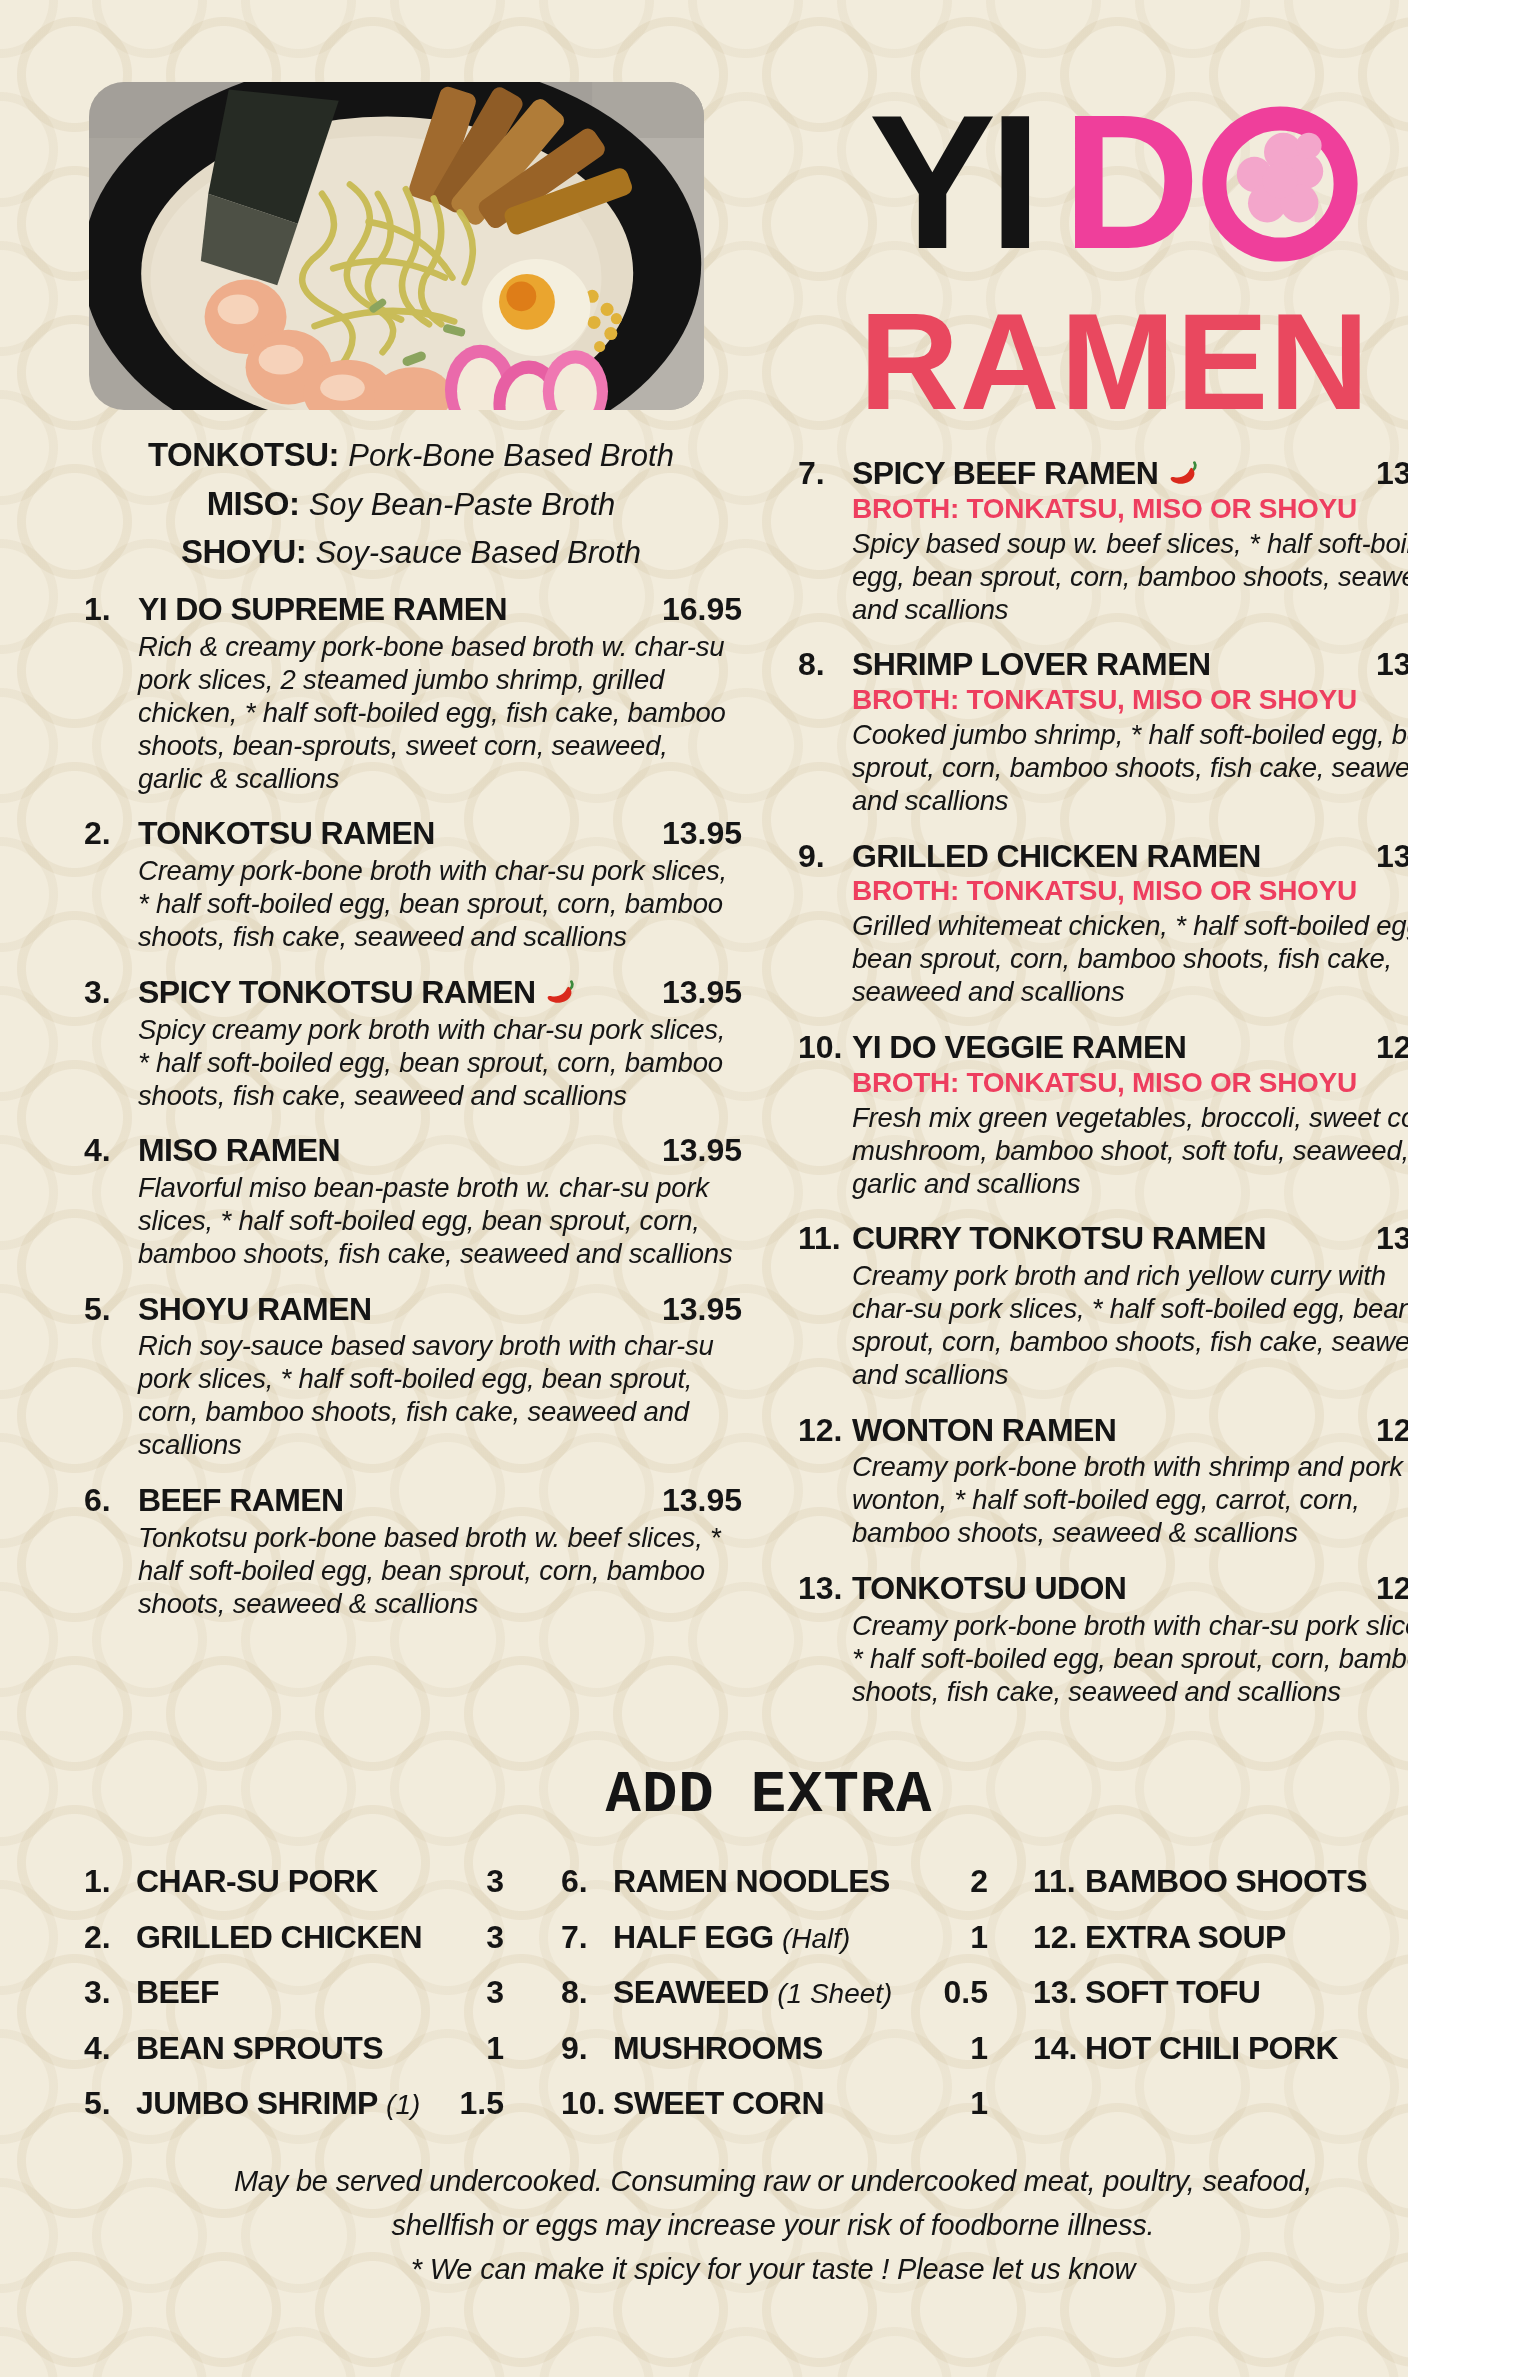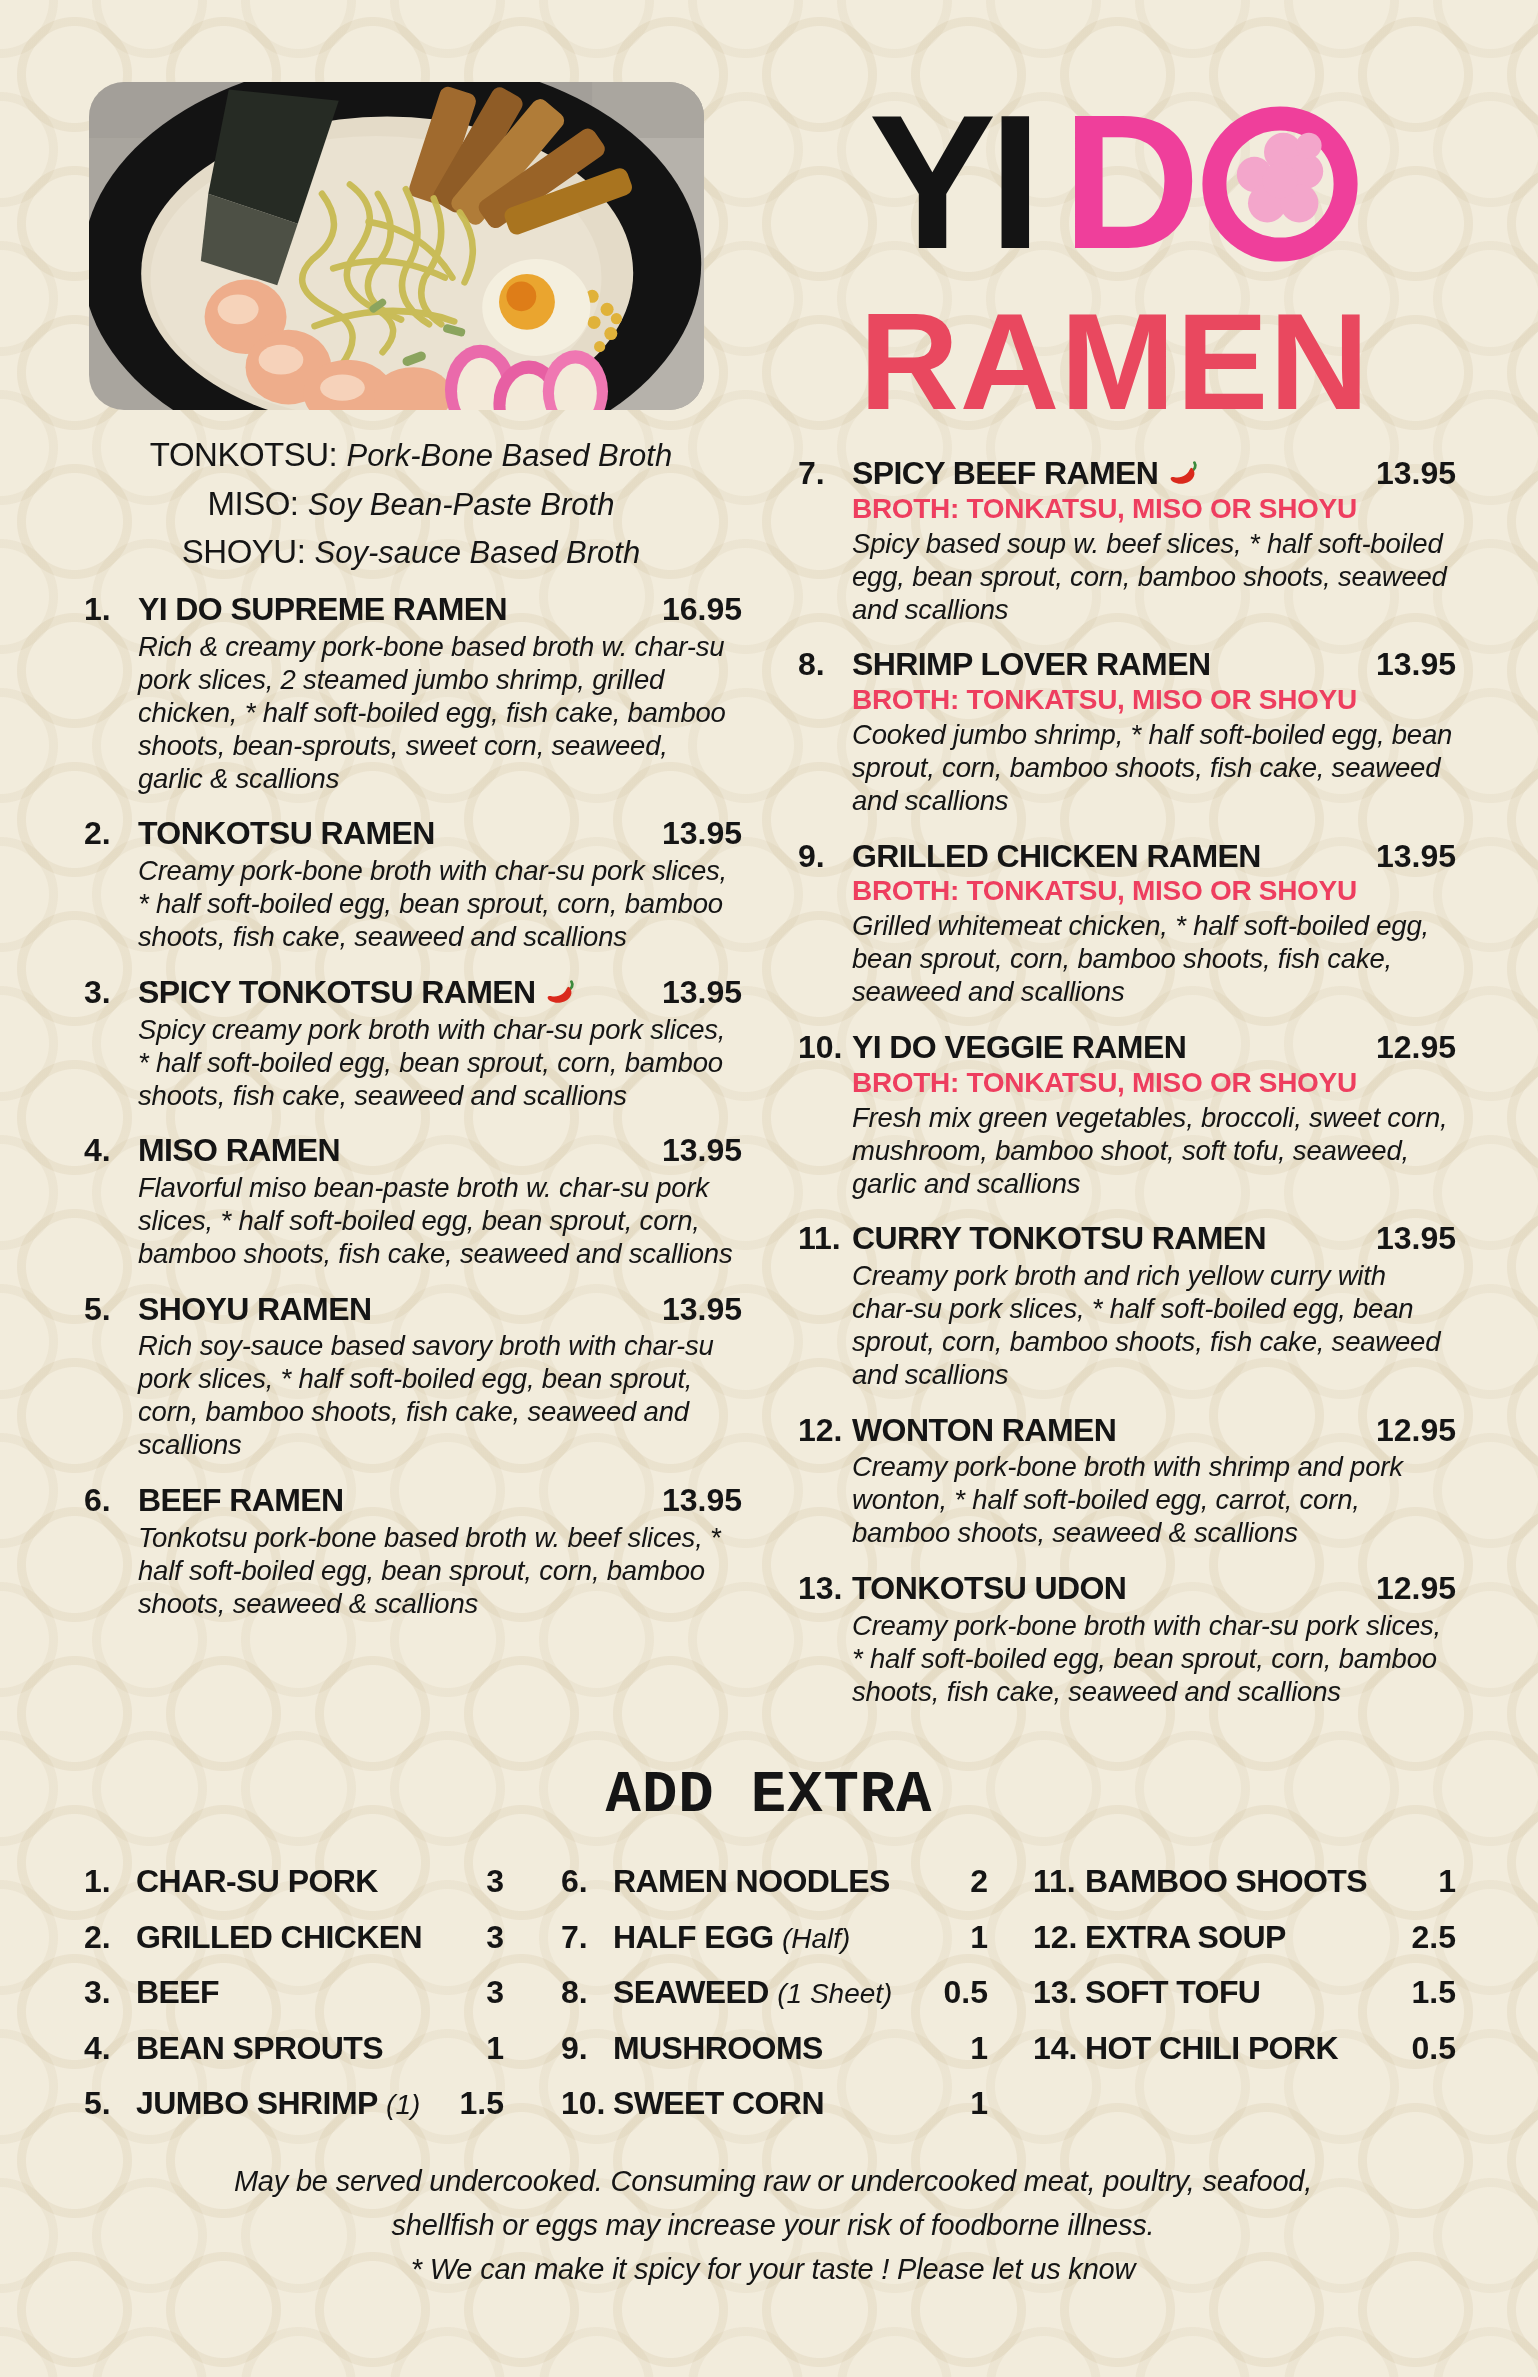--- a/index.html
+++ b/index.html
@@ -1,38 +1,38 @@
 <!DOCTYPE html>
 <html style="font-size:15px"><head>
 <meta charset="utf-8">
 <style>
   html,body{margin:0;padding:0;}
   .page{
-    position:relative;width:1538px;height:2377px;overflow:hidden;
+    position:relative;width:1408px;height:2377px;overflow:hidden;
     font-family:"Liberation Sans",sans-serif;color:#151515;
     background-color:#f2ecdc;
     background-image:
       radial-gradient(circle, rgba(186,164,120,0) 48px, rgba(186,164,120,0.14) 49px, rgba(186,164,120,0.14) 57px, rgba(186,164,120,0) 58px),
       radial-gradient(circle, rgba(186,164,120,0) 48px, rgba(186,164,120,0.10) 49px, rgba(186,164,120,0.10) 57px, rgba(186,164,120,0) 58px);
     background-size:149px 149px,149px 149px;
     background-position:0 0,75px 75px;
   }
   .photo{position:absolute;left:89px;top:82px;width:615px;height:328px;border-radius:35px;overflow:hidden;}
   .photo svg{display:block;width:615px;height:328px;}
 
   .logo{position:absolute;left:774px;top:86px;width:681px;text-align:center;}
   .logo-line1{display:flex;justify-content:center;align-items:center;line-height:1;}
   .logo-yi{font-size:191px;font-weight:800;letter-spacing:-7.5px;color:#141414;}
   .logo-d{font-size:191px;font-weight:800;color:#ef3f9b;margin-left:28px;letter-spacing:-3.7px;}
   .o-icon{width:160px;height:160px;margin-left:3.7px;margin-top:5.6px;}
   .logo-line2{font-size:138px;font-weight:800;color:#e9485f;line-height:1;margin-top:15px;letter-spacing:0.9px;}
 
   .intro{position:absolute;left:79px;top:431px;width:664px;text-align:center;}
   .intro-line{font-size:33px;line-height:1.47;}
-  .intro-label{font-weight:400;letter-spacing:-0.5px;}
+  .intro-label{font-weight:700;letter-spacing:-0.5px;}
   .intro-desc{font-style:italic;font-size:31px;}
 
   .col{position:absolute;width:658px;}
   .col1{left:84px;top:591px;}
   .col2{left:798px;top:455px;}
   .item{margin-bottom:20.5px;}
   .item-head{display:flex;align-items:baseline;}
   .inum{flex:0 0 54px;font-weight:800;font-size:32px;}
   .iname{font-weight:800;font-size:32px;letter-spacing:-0.6px;white-space:nowrap;}
   .chili{margin-left:9.3px;position:relative;top:1.9px;}

